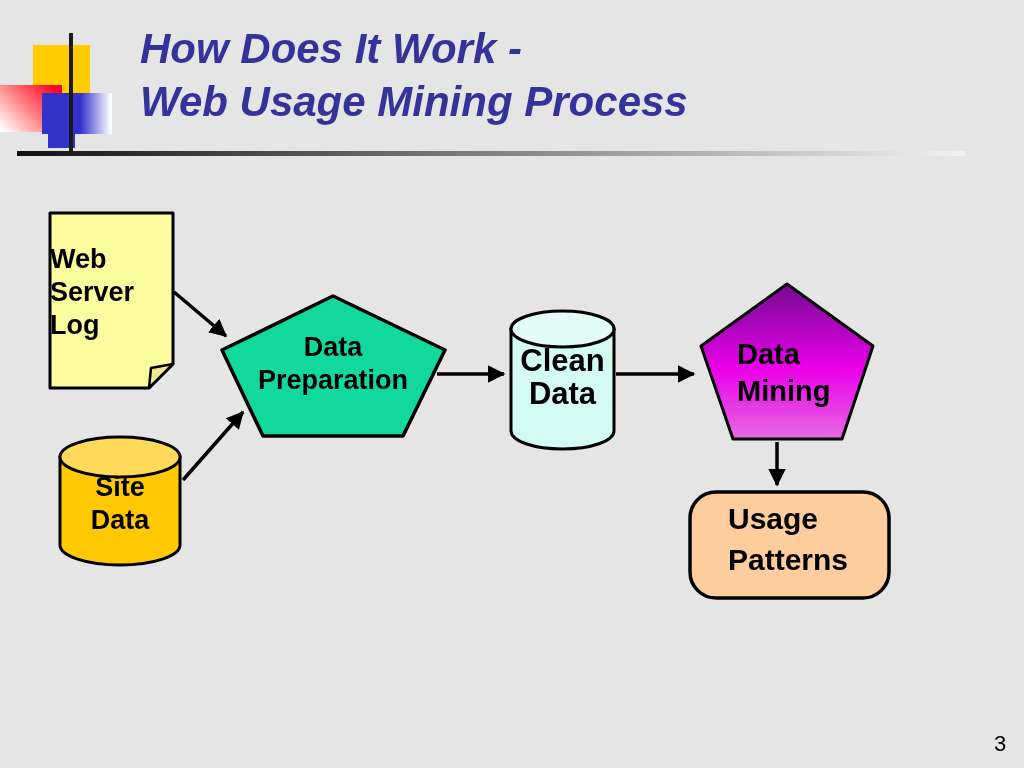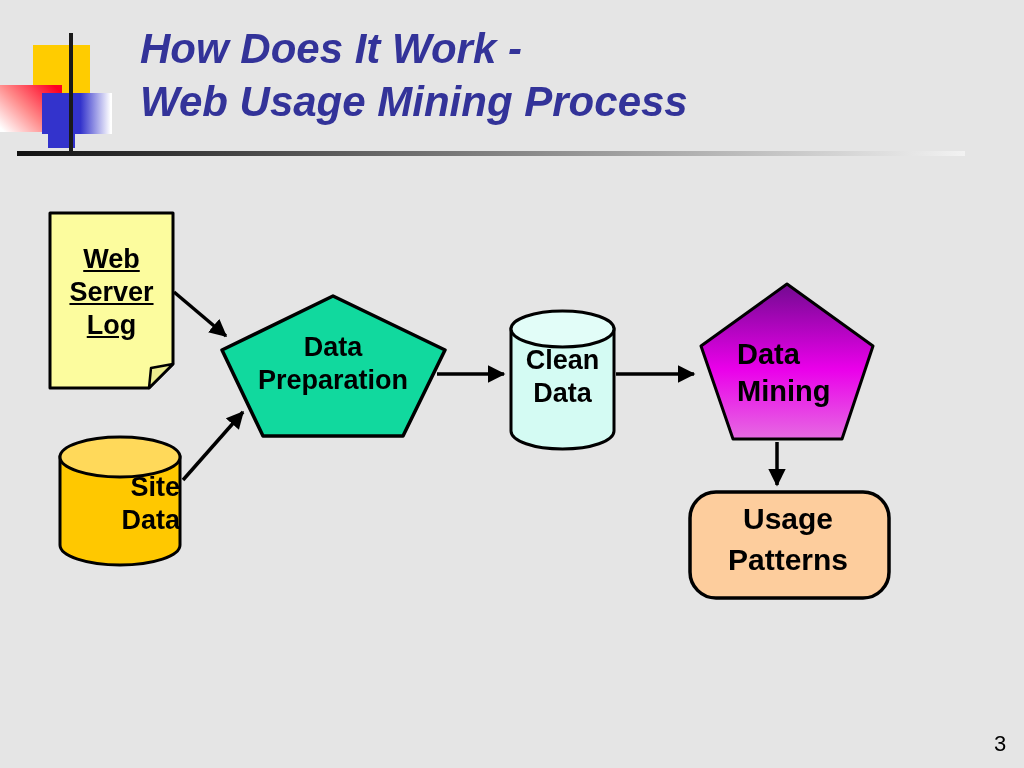--- a/index.html
+++ b/index.html
@@ -20,26 +20,26 @@
     font-size:42px; line-height:53px; font-weight:bold; font-style:italic;
     color:#333399; white-space:pre-line; letter-spacing:0px;
   }
   .title-rule {
     position:absolute; left:17px; top:151px; width:948px; height:5px;
     background:linear-gradient(to right, #111111, #8c8c8c 55%, #f2f2f2 100%);
   }
   
   .diagram-svg { position:absolute; left:0; top:0; width:1024px; height:768px; }
   .lbl { position:absolute; color:#000000; font-weight:bold; white-space:pre-line; }
-  .lbl-note     { left:50px;  top:243px; width:123px; text-align:center; font-size:27px; line-height:33px;text-decoration:underline; }
-  .lbl-site     { left:60px;  top:471px; width:120px; text-align:right; font-size:27px; line-height:33px; }
+  .lbl-note     { left:50px;  top:243px; width:123px; font-size:27px; line-height:33px; }
+  .lbl-site     { left:60px;  top:471px; width:120px; text-align:center; font-size:27px; line-height:33px; }
   .lbl-prep     { left:223px; top:331px; width:220px; text-align:center; font-size:27px; line-height:33px; }
-  .lbl-clean    { left:511px; top:344px; width:103px; text-align:center; font-size:27px; line-height:33px; }
+  .lbl-clean    { left:511px; top:344px; width:103px; text-align:center; font-size:31px; line-height:33px; }
   .lbl-mining   { left:737px; top:336px; text-align:left; font-size:29px; line-height:37px; }
-  .lbl-patterns { left:728px; top:498px; text-align:center; font-size:30px; line-height:41px; }
+  .lbl-patterns { left:728px; top:498px; text-align:left; font-size:30px; line-height:41px; }
   .page-number  { position:absolute; left:994px; top:731px; font-size:22px; color:#000000; }
 </style>
 </head>
 <body>
 
 <div class="slide">
 
   <div class="deco-yellow"></div>
   <div class="deco-red"></div>
   <div class="deco-blue"></div>

